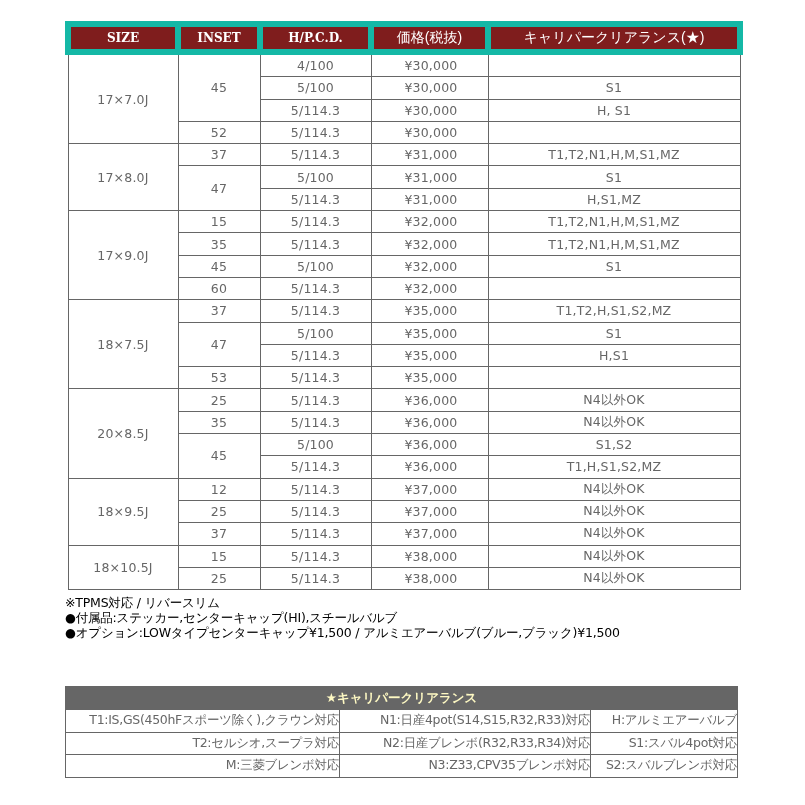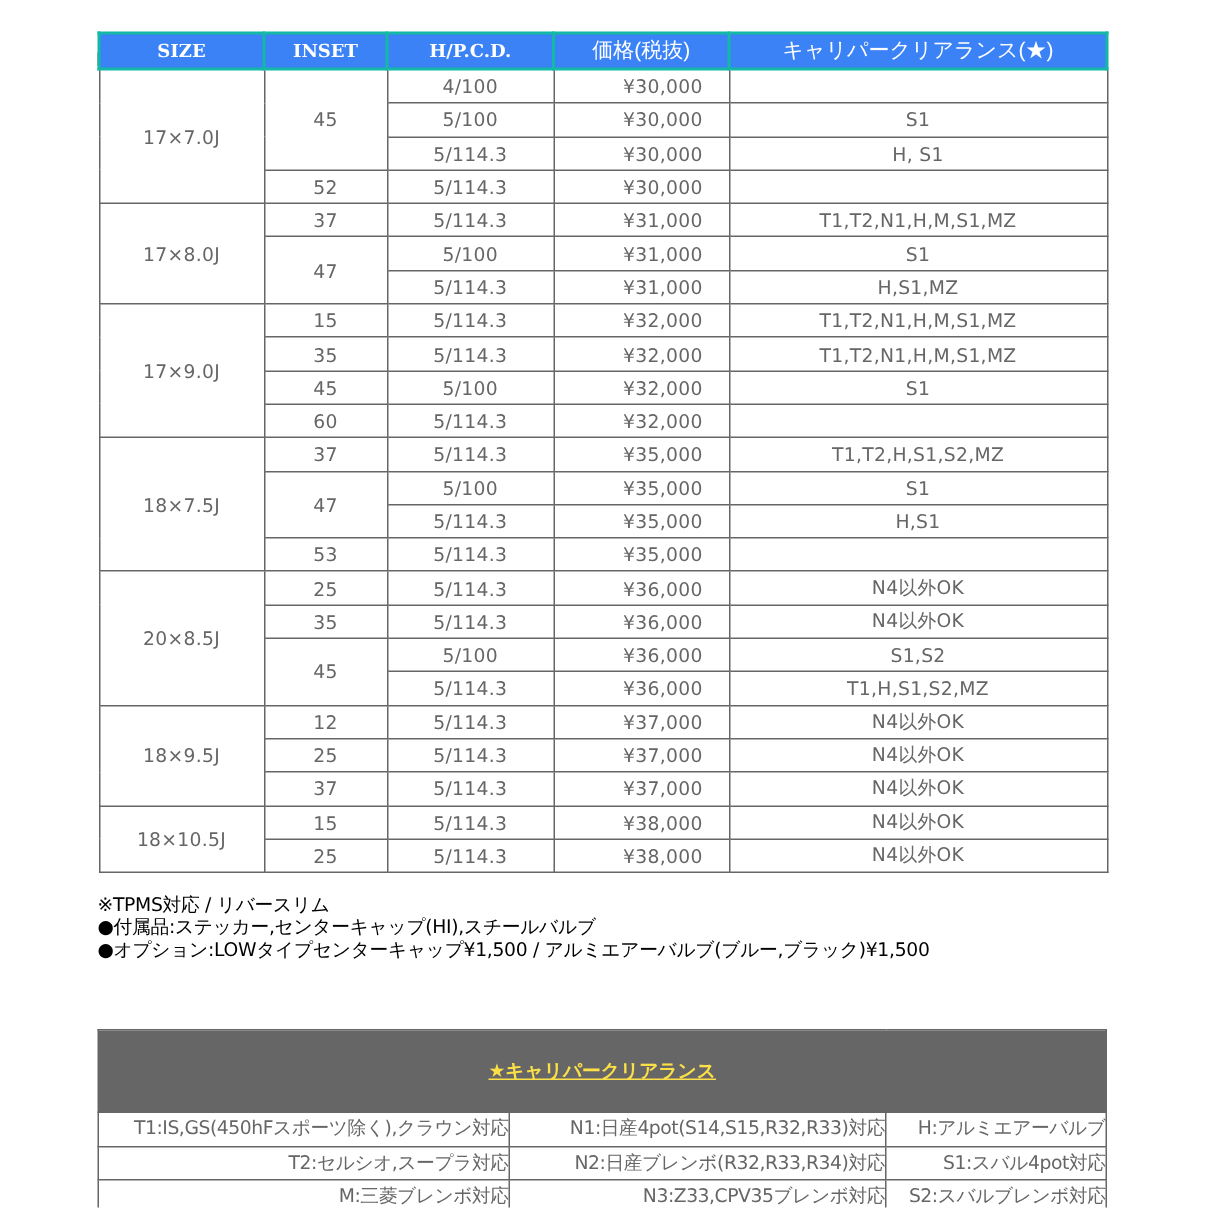--- a/index.html
+++ b/index.html
@@ -2,29 +2,29 @@
 <html><head>
 <meta charset="utf-8">
 <style>
   html, body { margin:0; padding:0; background:#ffffff; }
   body { width:805px; height:805px; position:relative; overflow:hidden;
          font-family:"DejaVu Sans","Liberation Sans",sans-serif; color:#666666; }
   .title { position:absolute; left:65px; top:4px; font-size:12.5px; color:#555; letter-spacing:-0.3px;margin-top:28px; }
   .title .sq { display:inline-block; width:9px; height:9px; background:#555; margin-right:2px; vertical-align:0px; }
   table { border-collapse:collapse; position:absolute; table-layout:fixed; }
   #spec { left:65px; top:21px; width:672px; }
-  #spec th { background:#3b82f6; color:#ffffff; font-family:"DejaVu Serif","Liberation Serif",serif;
-             font-weight:bold; font-size:12px; height:22px; padding:0; border:2px solid #14b8a6; }
+  #spec th { background:#7f1d1d; color:#ffffff; font-family:"DejaVu Serif","Liberation Serif",serif;
+             font-weight:bold; font-size:12px; height:22px; padding:0; border:6px solid #14b8a6; }
   #spec th.jp { font-family:Liberation Sans, sans-serif; font-weight:normal; font-size:14px; }
   #spec td { border:1px solid #666666; text-align:center; font-size:12.5px; height:21.3px; padding:0;
              color:#666; letter-spacing:0.2px; }
-  #spec td.price { text-align:right; padding-right:17px; }
+  #spec td.price { text-align:right; padding-right:30px; }
   .notes { position:absolute; left:65px; top:595px; font-size:12.5px; line-height:15px; color:#000000; letter-spacing:-0.2px; }
   #legend { left:65px; top:686px; width:672px; }
-  #legend th { background:#666666; color:#fde047; font-weight:bold; font-size:12.5px; height:22px; padding:16px; border:1px solid #666;text-decoration:underline; }
+  #legend th { background:#666666; color:#fef9c3; font-weight:bold; font-size:12.5px; height:22px; padding:0; border:1px solid #666; }
   #legend td { border:1px solid #666; text-align:right; font-size:12.5px; height:21.6px; padding:0; color:#666; letter-spacing:-0.3px; }
 </style>
 </head>
 <body>
 
 <div class="title"><span class="sq"></span><span>サイズスペック表</span></div>
 
 <table id="spec">
   <colgroup>
     <col style="width:110px">

